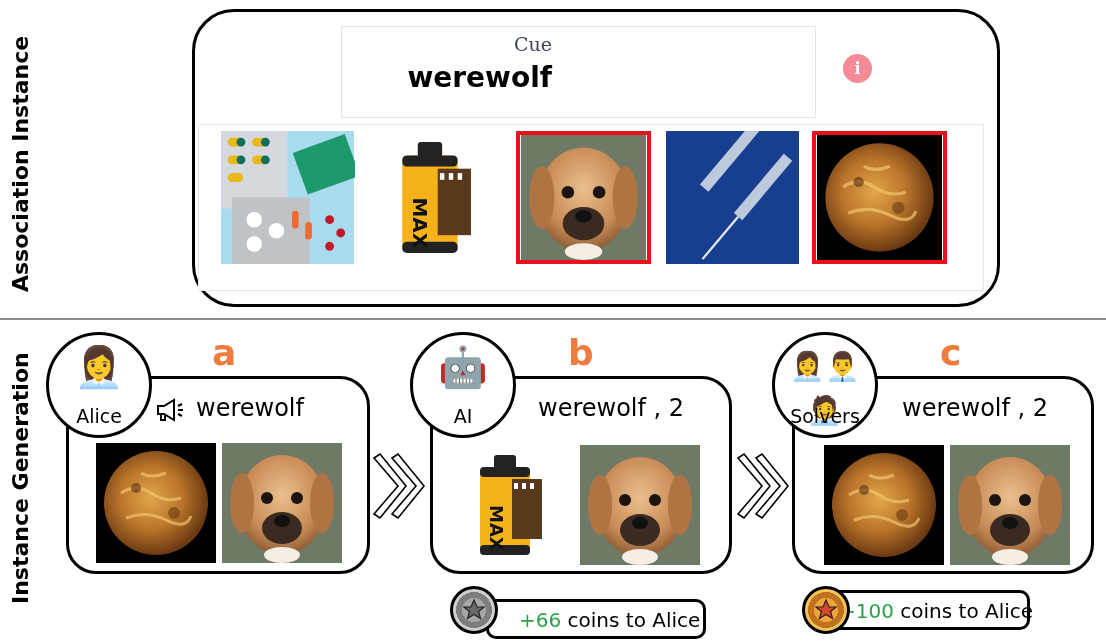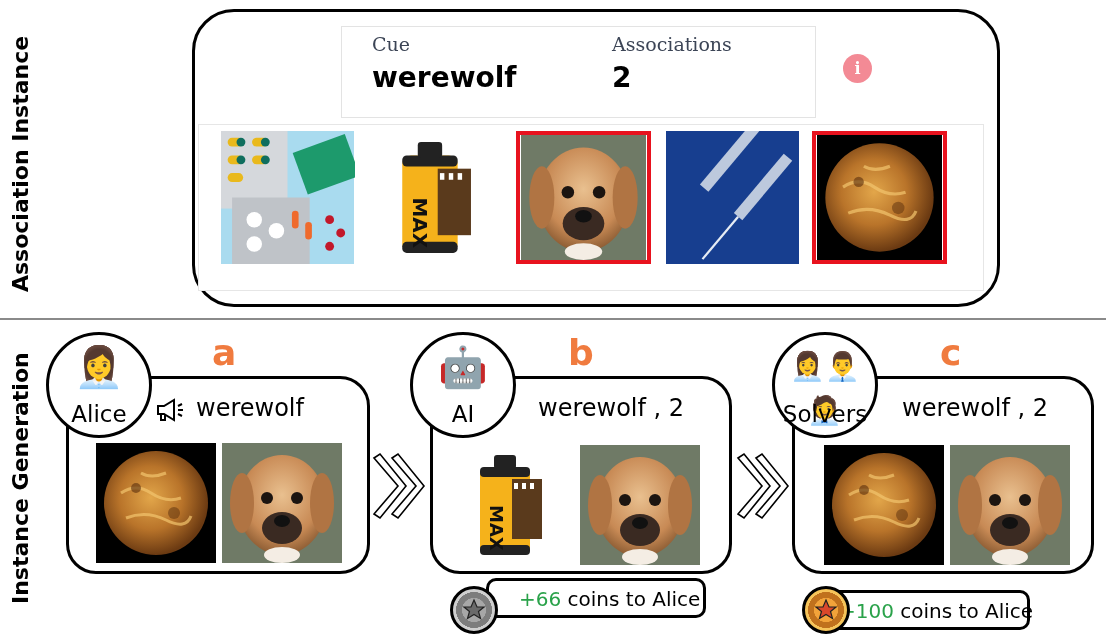--- a/index.html
+++ b/index.html
@@ -1,32 +1,32 @@
 <!DOCTYPE html>
 <html><head>
 <meta charset="utf-8">
 <style>
   html, body { margin:0; padding:0; background:#ffffff; }
   body { width:1106px; height:644px; position:relative; overflow:hidden; font-family:"Liberation Sans", sans-serif; }
   .abs { position:absolute; }
   .vlabel { position:absolute; font-weight:bold; font-size:22px; color:#000; white-space:nowrap; transform-origin:left top; transform:rotate(-90deg); font-family:"DejaVu Sans", sans-serif; }
   .outer-top { position:absolute; left:192px; top:9px; width:808px; height:298px; border:3.5px solid #000; border-radius:42px; box-sizing:border-box; }
   .cue-card { position:absolute; left:341px; top:26px; width:475px; height:92px; border:1px solid #e3e3e3; box-sizing:border-box; background:#fff; }
-  .cue-col { position:absolute; top:6px; text-align:left; }
+  .cue-col { position:absolute; top:6px; text-align:right; }
   .cue-label { font-family:"DejaVu Serif", serif; font-size:19px; color:#3c4556; }
   .cue-value { font-family:"DejaVu Sans", sans-serif; font-weight:bold; font-size:28px; color:#000; margin-top:6px; }
   .info-btn { position:absolute; left:843px; top:54px; width:29px; height:29px; border-radius:50%; background:#f38a95; color:#fff; font-weight:bold; font-family:"DejaVu Serif", serif; font-size:16px; text-align:center; line-height:29px; }
   .img-strip { position:absolute; left:198px; top:124px; width:786px; height:167px; border:1px solid #e6e6e6; box-sizing:border-box; background:#fff; }
   .tile { position:absolute; top:131px; width:135px; height:133px; box-sizing:border-box; overflow:hidden; }
   .tile.sel { border:4px solid #e8121e; }
   .divider { position:absolute; left:0; top:318px; width:1106px; height:2px; background:#8a8a8a; }
   .gen-box { position:absolute; height:198px; border:3.5px solid #000; border-radius:30px; box-sizing:border-box; background:#fff; }
   .avatar { position:absolute; width:106px; height:106px; border:3px solid #000; border-radius:50%; background:#fff; box-sizing:border-box; text-align:center; }
   .avatar-emoji { position:absolute; left:0; right:0; top:10px; font-size:40px; line-height:44px; }
-  .avatar-name { position:absolute; left:0; right:0; bottom:8px; font-size:23px; color:#000; font-family:"DejaVu Sans", sans-serif; }
+  .avatar-name { position:absolute; left:0; right:0; bottom:8px; font-size:19px; color:#000; font-family:"DejaVu Sans", sans-serif; }
   .step-letter { position:absolute; font-size:36px; font-weight:bold; color:#f07b3f; font-family:"DejaVu Sans", sans-serif; }
   .step-text { position:absolute; font-size:24px; color:#000; font-family:"DejaVu Sans", sans-serif; white-space:nowrap; }
   .gimg { position:absolute; width:120px; height:120px; overflow:hidden; }
   .arrow { position:absolute; width:58px; height:70px; }
   .coin-pill { position:absolute; height:40px; border:3px solid #000; border-radius:10px; box-sizing:border-box; background:#fff; }
   .coin-text { position:absolute; top:6px; font-size:20px; color:#000; white-space:nowrap; font-family:"DejaVu Sans", sans-serif; }
   .coin-num { color:#2aa24a; }
   .coin { position:absolute; width:48px; height:48px; border-radius:50%; border:3px solid #000; box-sizing:border-box; background:#fff; }
 </style>
 </head>
@@ -121,24 +121,20 @@
 <div class="vlabel" style="left:8px; top:292px;">Association Instance</div>
 <div class="vlabel" style="left:8px; top:604px;">Instance Generation</div>
 
 <div class="outer-top"></div>
 
 <div class="cue-card">
   <div class="cue-col" style="left:30px; width:180px;">
     <div class="cue-label">Cue</div>
     <div class="cue-value">werewolf</div>
   </div>
-  <div class="cue-col" style="left:270px; width:175px;">
-    <div class="cue-label">Associations</div>
-    <div class="cue-value">2</div>
-  </div>
 </div>
 
 <div class="info-btn">i</div>
 
 <div class="img-strip"></div>
 
 <div class="tile" style="left:220px;">
   <svg width="100%" height="100%">
       <use href="#pills"></use>
     </svg>
@@ -221,21 +217,21 @@
   <div class="avatar-name">Solvers</div>
 </div>
 <div class="step-text" style="left:902px; top:394px;">werewolf , 2</div>
 <div class="gimg" style="left:824px; top:445px;"><svg width="120" height="120">
       <use href="#venus"></use>
     </svg></div>
 <div class="gimg" style="left:950px; top:445px;"><svg width="120" height="120">
       <use href="#puppy"></use>
     </svg></div>
 
-<div class="coin-pill" style="left:486px; top:578px; width:220px;text-decoration:underline;">
+<div class="coin-pill" style="left:486px; top:599px; width:220px;text-decoration:underline;">
   <div class="coin-text" style="left:30px;">
     <span class="coin-num">+66</span>
     <span>coins to Alice</span>
   </div>
 </div>
 <div class="coin" style="left:450px; top:586px; background:radial-gradient(circle,#a7a7a7 0 40%,#7d7d7d 41% 60%,#cfcfcf 61%);">
   <svg width="42" height="42" viewBox="0 0 42 42">
       <path d="M21 11 l3 7 h7 l-5.5 4.5 l2 7 l-6.5 -4 l-6.5 4 l2 -7 l-5.5 -4.5 h7 z" fill="#6a6a6a" stroke="#222" stroke-width="1.2"></path>
     </svg>
 </div>

